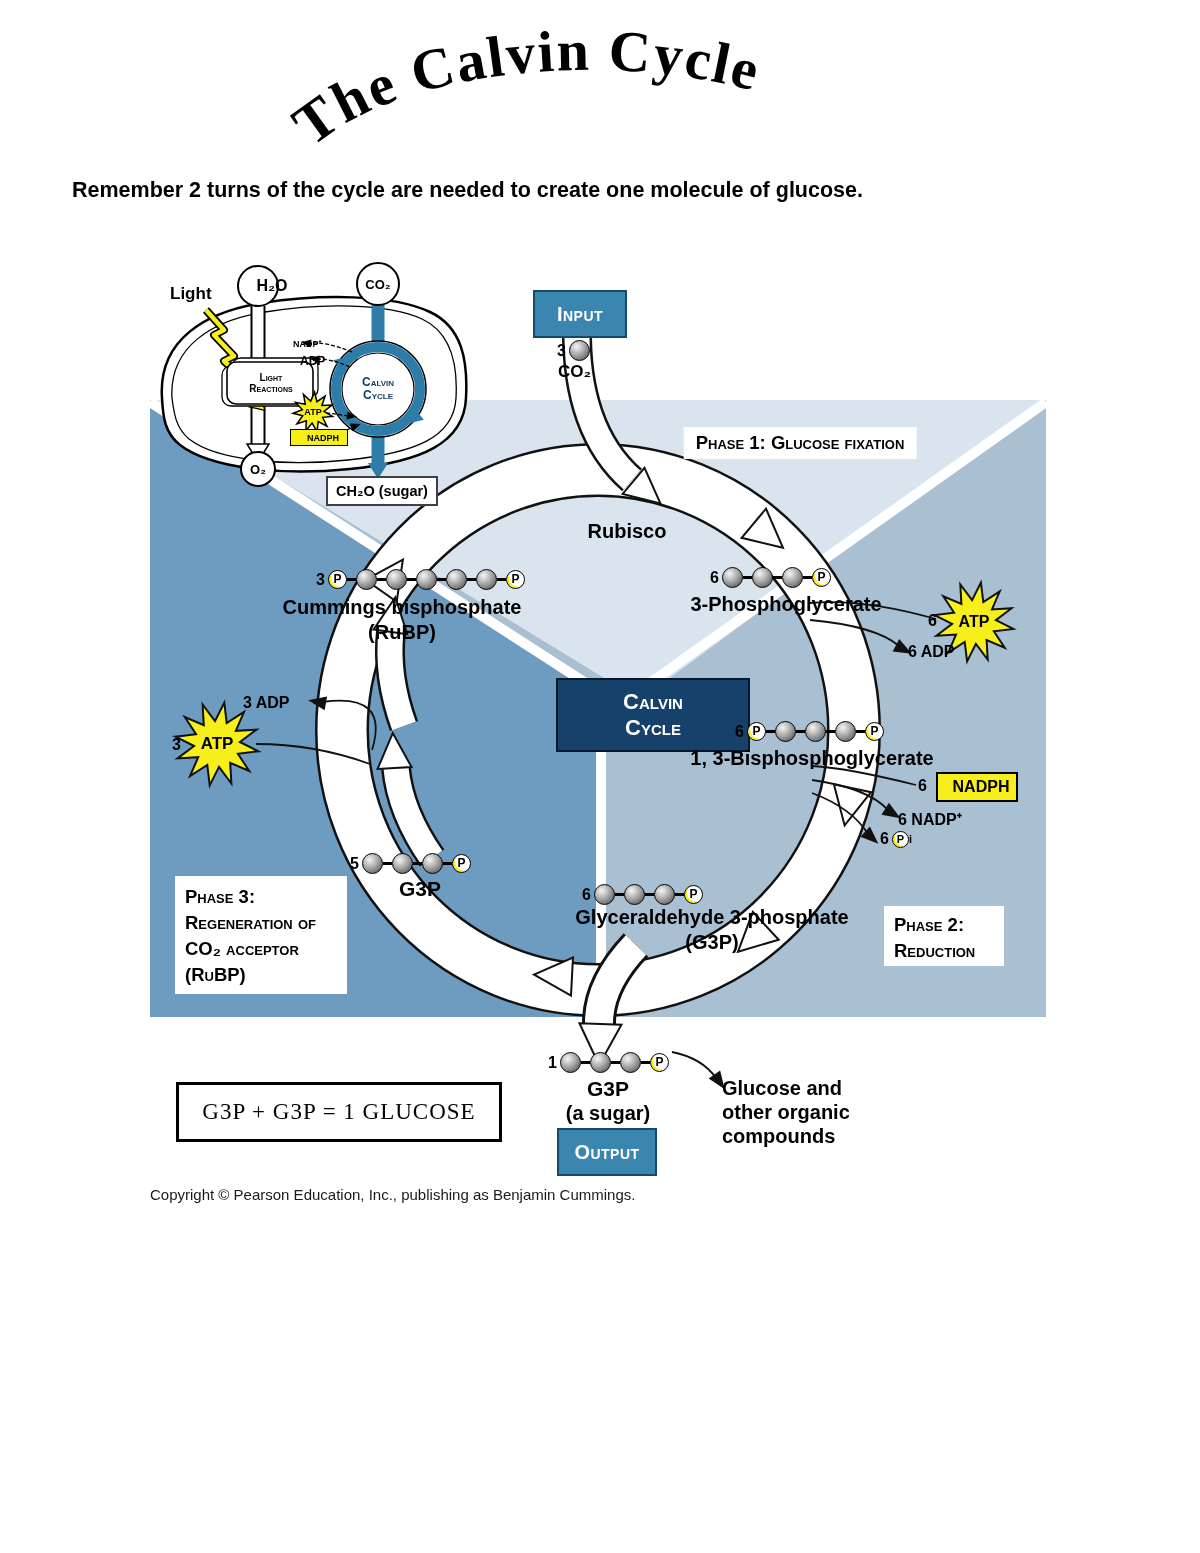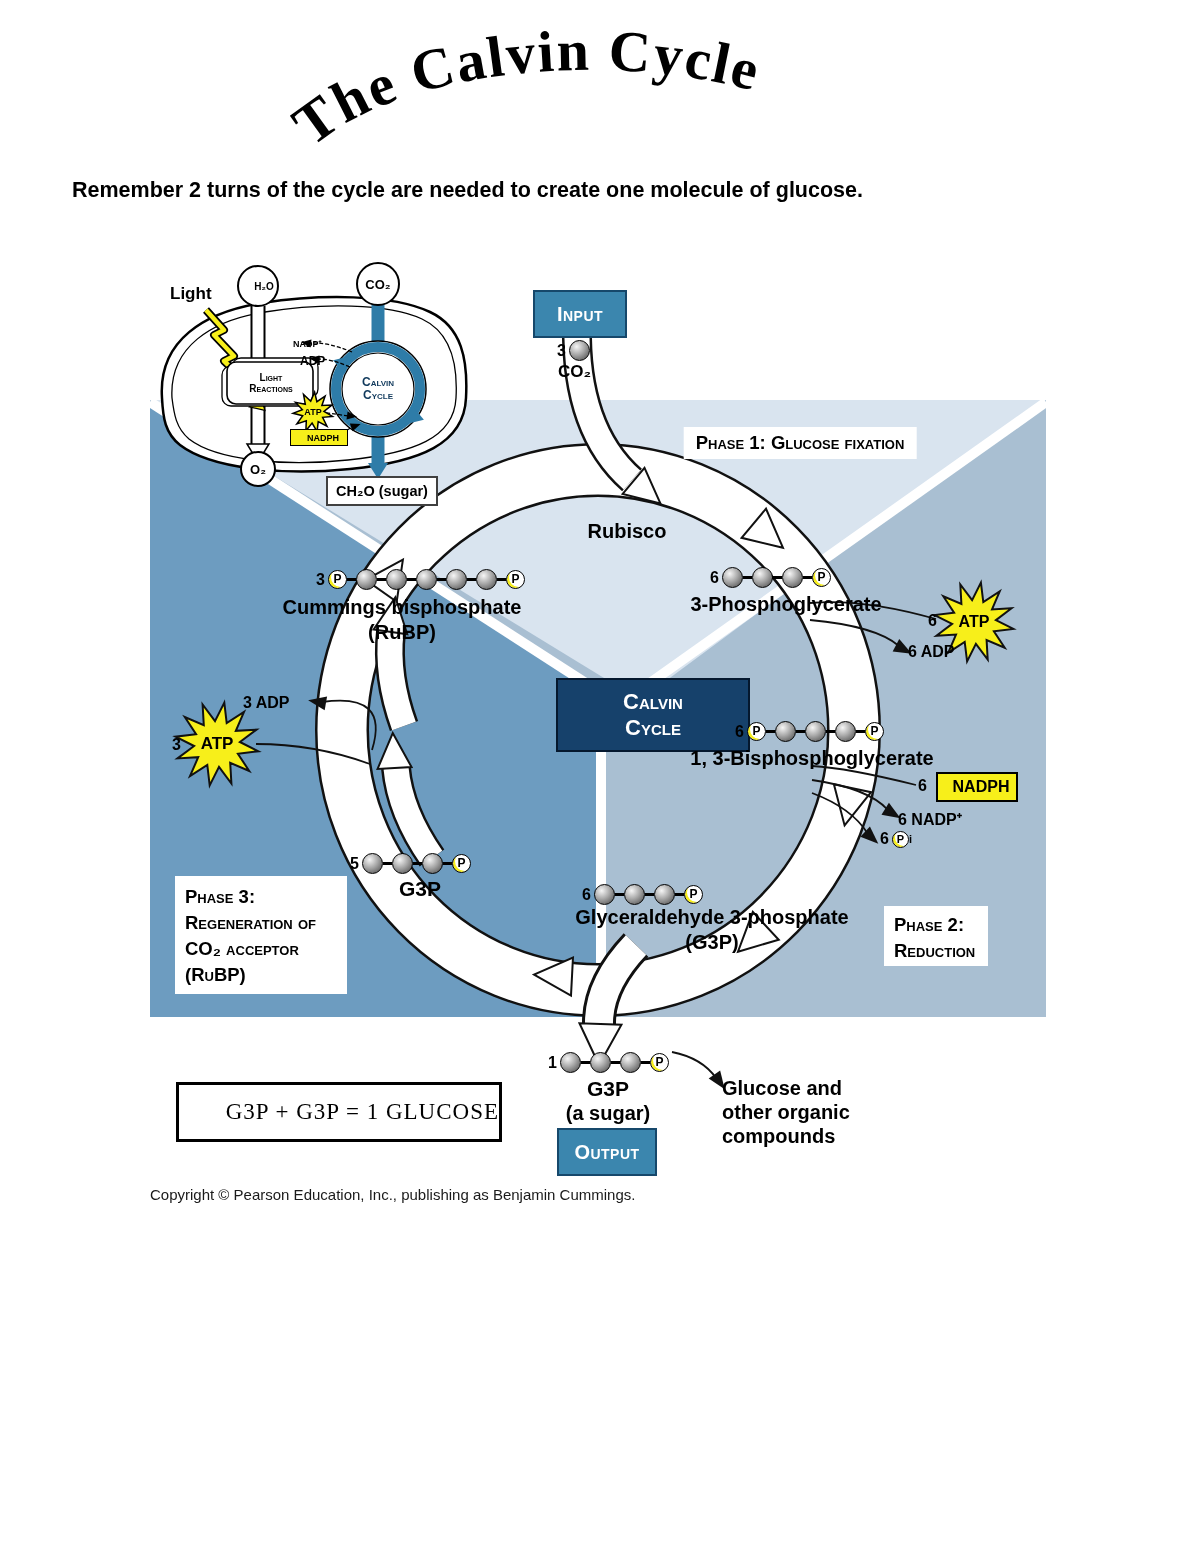--- a/index.html
+++ b/index.html
@@ -21,21 +21,21 @@
   .beadrow{display:flex;align-items:center;}
   .beadrow .cnt{font-weight:bold;font-size:16px;color:#000;margin-right:3px;}
   .bead{box-sizing:border-box;display:inline-block;border-radius:50%;flex:none;}
   .bead.c{width:21px;height:21px;border:1.5px solid #000;
           background:radial-gradient(circle at 35% 30%, #f6f6f6, #a8a8a8 45%, #4c4c4c 95%);}
   .bead.p{width:19px;height:19px;border:1.5px solid #000;background:#fff;color:#000;
           font:bold 12px/16px "Liberation Sans",sans-serif;text-align:center;
           box-shadow:inset 3px -2px 0 -1px #f7ef1a;}
   .bead.p.mini{width:17px;height:17px;font-size:11px;line-height:14px;}
   .lnk{width:9px;height:2.5px;background:#000;flex:none;}
-  .eqbox{border:3px solid #000;background:#fff;display:flex;align-items:center;justify-content:flex-end;
+  .eqbox{border:3px solid #000;background:#fff;display:flex;align-items:center;justify-content:center;
          font-family:"Liberation Serif",serif;font-size:23px;color:#000;letter-spacing:1px;}
 </style>
 </head>
 <body>
 
 <svg width="1200" height="1553" viewBox="0 0 1200 1553">
 
   <rect x="150" y="400" width="896" height="617" fill="#a9bfd2"></rect>
   <polygon points="150,400 1046,400 640,700" fill="#d9e4ef"></polygon>
   <polygon points="150,402 642,720 602,745 602,1017 150,1017" fill="#6d9cc0"></polygon>
@@ -203,21 +203,21 @@
       <path id="titleArc" d="M 312 148 C 430 42 765 42 888 160" fill="none"></path>
     </defs>
   <text font-family="Liberation Serif, serif" font-size="58" font-weight="bold" fill="#000" letter-spacing="2">
     <textPath href="#titleArc">The Calvin Cycle</textPath>
   </text>
 </svg>
 
 <div class="abs lbl" style="left:72px;top:178px;font-size:21.5px;">Remember 2 turns of the cycle are needed to create one molecule of glucose.</div>
 
 <div class="abs lbl" style="left:170px;top:284px;font-size:17px;">Light</div>
-<div class="abs lbl ctr" style="left:264px;top:286px;font-size:10px;">H₂O</div>
+<div class="abs lbl ctr" style="left:272px;top:286px;font-size:16px;">H₂O</div>
 <div class="abs lbl ctr" style="left:378px;top:284px;font-size:13px;">CO₂</div>
 <div class="abs lbl ctr" style="left:258px;top:469px;font-size:13px;">O₂</div>
 <div class="abs ctr" style="left:271px;top:383px;text-align:center;">
   <div class="lbl sc" style="font-size:10px;line-height:11px;">Light</div>
   <div class="lbl sc" style="font-size:10px;line-height:11px;">Reactions</div>
 </div>
 <div class="abs lbl" style="left:293px;top:337px;font-size:9px;">NADP⁺</div>
 <div class="abs lbl" style="left:300px;top:354px;font-size:12px;text-align:right;">ADP</div>
 <div class="abs lbl ctr" style="left:313px;top:412px;font-size:9px;">ATP</div>
 <div class="abs yellowbox" style="left:290px;top:429px;width:48px;height:15px;border-width:1px;">
@@ -236,21 +236,21 @@
 </div>
 <div class="abs beadrow" style="left:557px;top:340px;">
     <span class="cnt">3</span>
     <b class="bead c"></b>
   </div>
 <div class="abs lbl" style="left:558px;top:362px;font-size:17px;">CO₂</div>
 
 <div class="abs phasebox ctr" style="left:800px;top:443px;padding:5px 12px;font-size:18.5px;">
   <span>Phase 1: Glucose fixation</span>
 </div>
-<div class="abs phasebox" style="left:884px;top:906px;width:104px;height:60px;padding:6px 10px;font-size:18.5px;line-height:26px;box-sizing:border-box;">
+<div class="abs phasebox" style="left:884px;top:906px;width:120px;height:60px;padding:6px 10px;font-size:18.5px;line-height:26px;box-sizing:border-box;">
   <div>Phase 2:</div>
   <div>Reduction</div>
 </div>
 <div class="abs phasebox" style="left:175px;top:876px;width:172px;height:118px;padding:8px 10px;font-size:18.5px;line-height:26px;box-sizing:border-box;">
   <div>Phase 3:</div>
   <div>Regeneration of</div>
   <div>CO₂ acceptor</div>
   <div>(RuBP)</div>
 </div>
 

